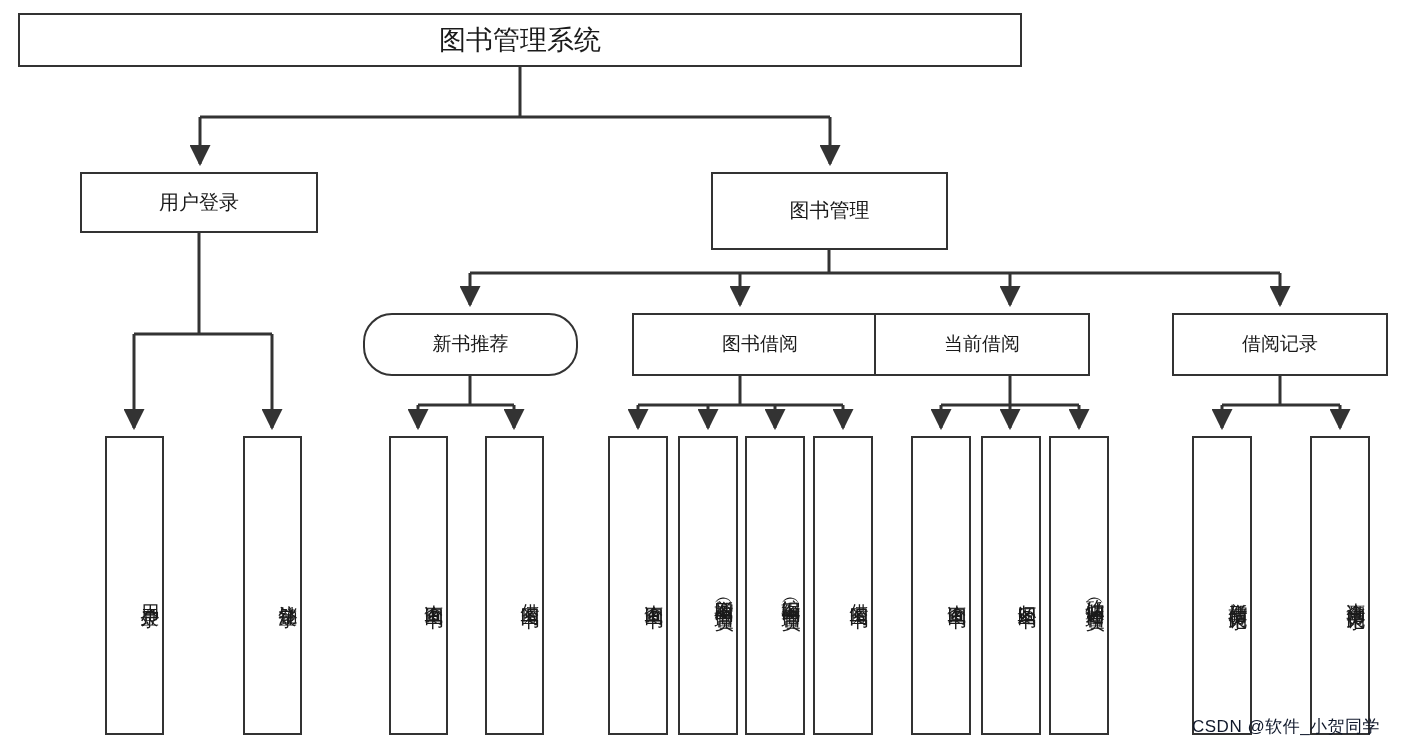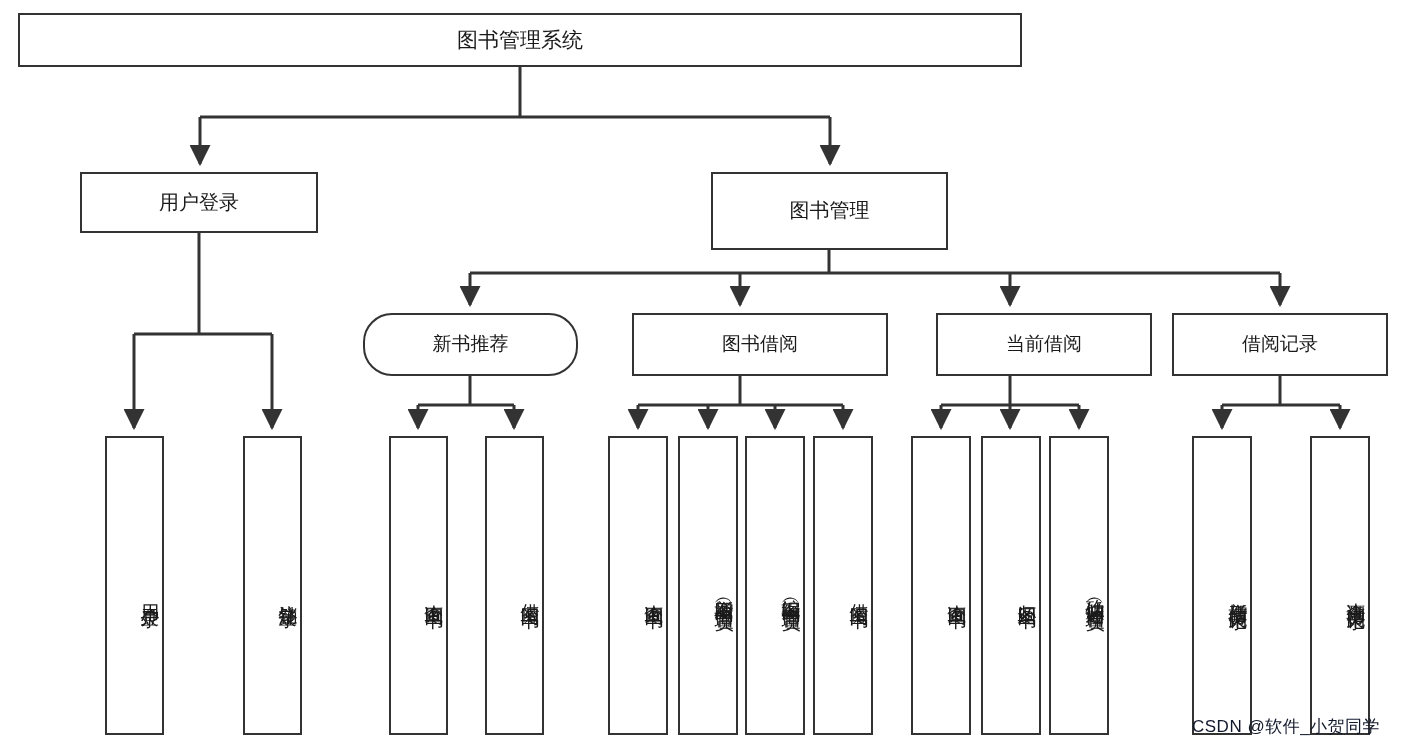--- a/index.html
+++ b/index.html
@@ -31,21 +31,21 @@
     border: 2px solid #333333;
     background: #ffffff;
     display: flex;
     align-items: center;
     justify-content: center;
     text-align: center;
     color: #1a1a1a;
     line-height: 1.28;
   }
   .node.root {
-    font-size: 21px;
+    font-size: 27px;
   }
   .node.lvl1 {
     font-size: 20px;
   }
   .node.lvl2 {
     font-size: 19px;
   }
   .node.leaf {
     font-size: 19px;
     writing-mode: vertical-rl;
@@ -128,21 +128,21 @@
   <div class="node lvl1" style="left:711px; top:172px; width:237px; height:78px;">
     <span>图书管理</span>
   </div>
 
   <div class="node lvl2" style="left:363px; top:313px; width:215px; height:63px;border-radius:29px;">
     <span>新书推荐</span>
   </div>
   <div class="node lvl2" style="left:632px; top:313px; width:256px; height:63px;">
     <span>图书借阅</span>
   </div>
-  <div class="node lvl2" style="left:936px; top:313px; width:216px; height:63px;">
+  <div class="node lvl2" style="left:874px; top:313px; width:216px; height:63px;">
     <span>当前借阅</span>
   </div>
   <div class="node lvl2" style="left:1172px; top:313px; width:216px; height:63px;">
     <span>借阅记录</span>
   </div>
 
   <div class="node leaf" style="left:105px; top:436px; width:59px; height:299px;">
     <span>用户登录</span>
   </div>
   <div class="node leaf" style="left:243px; top:436px; width:59px; height:299px;">

